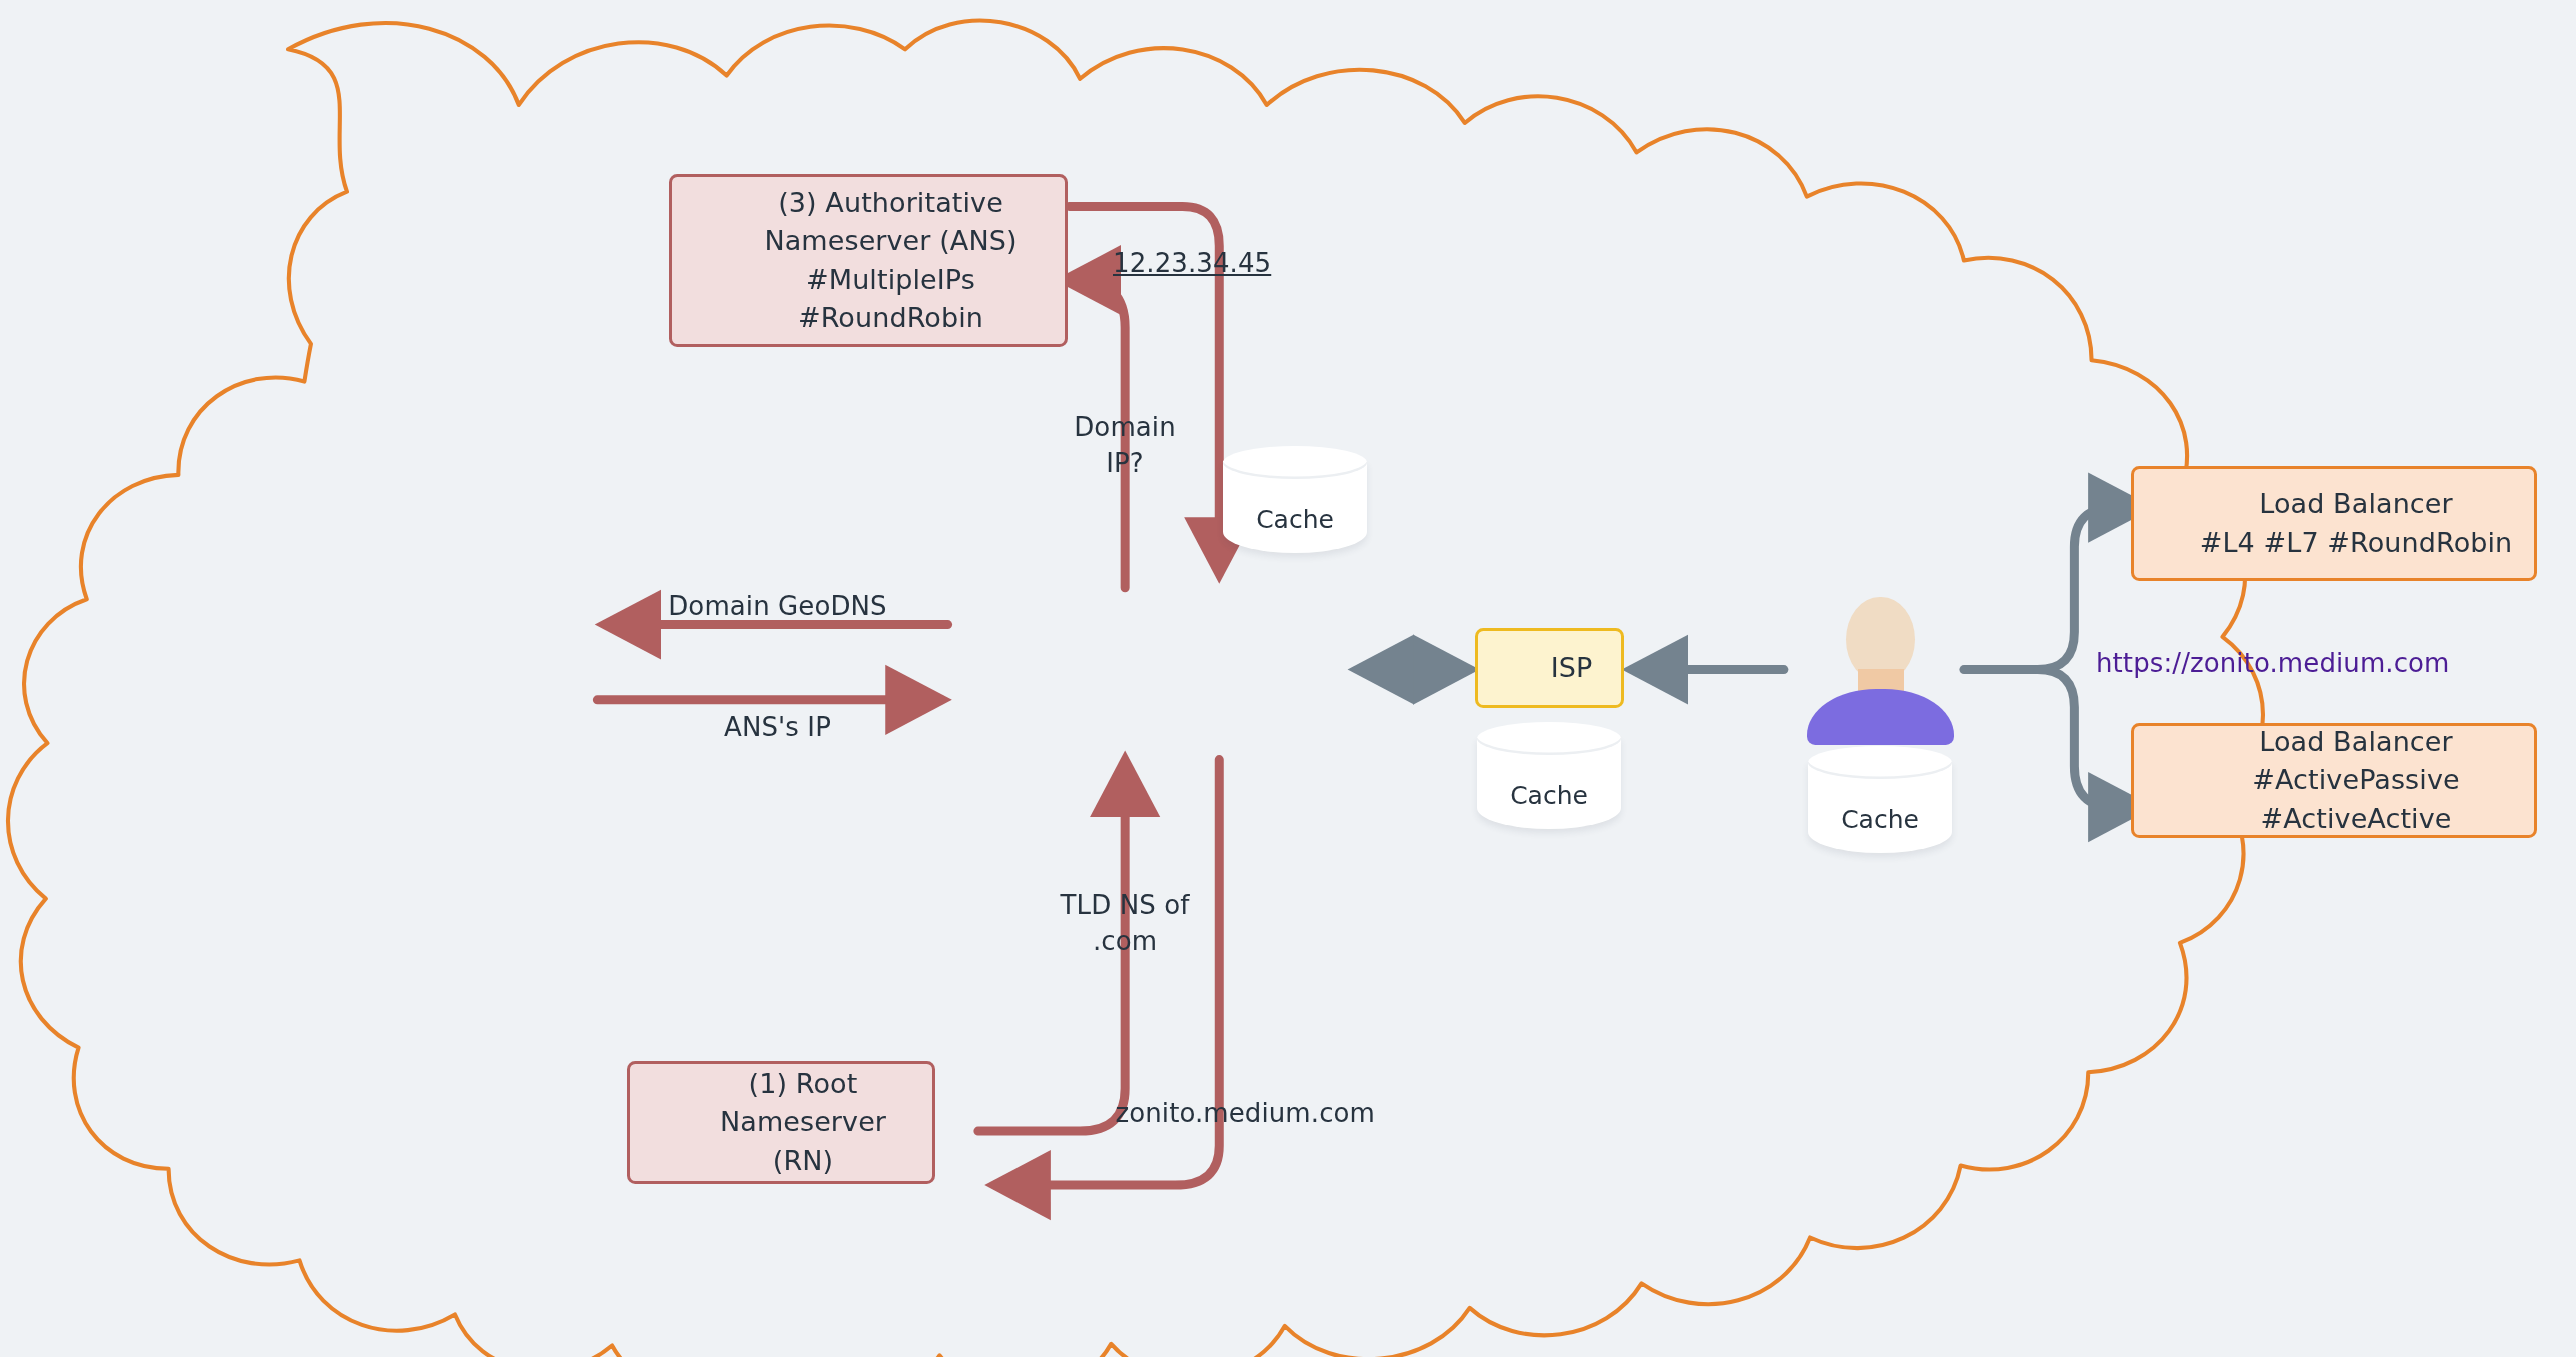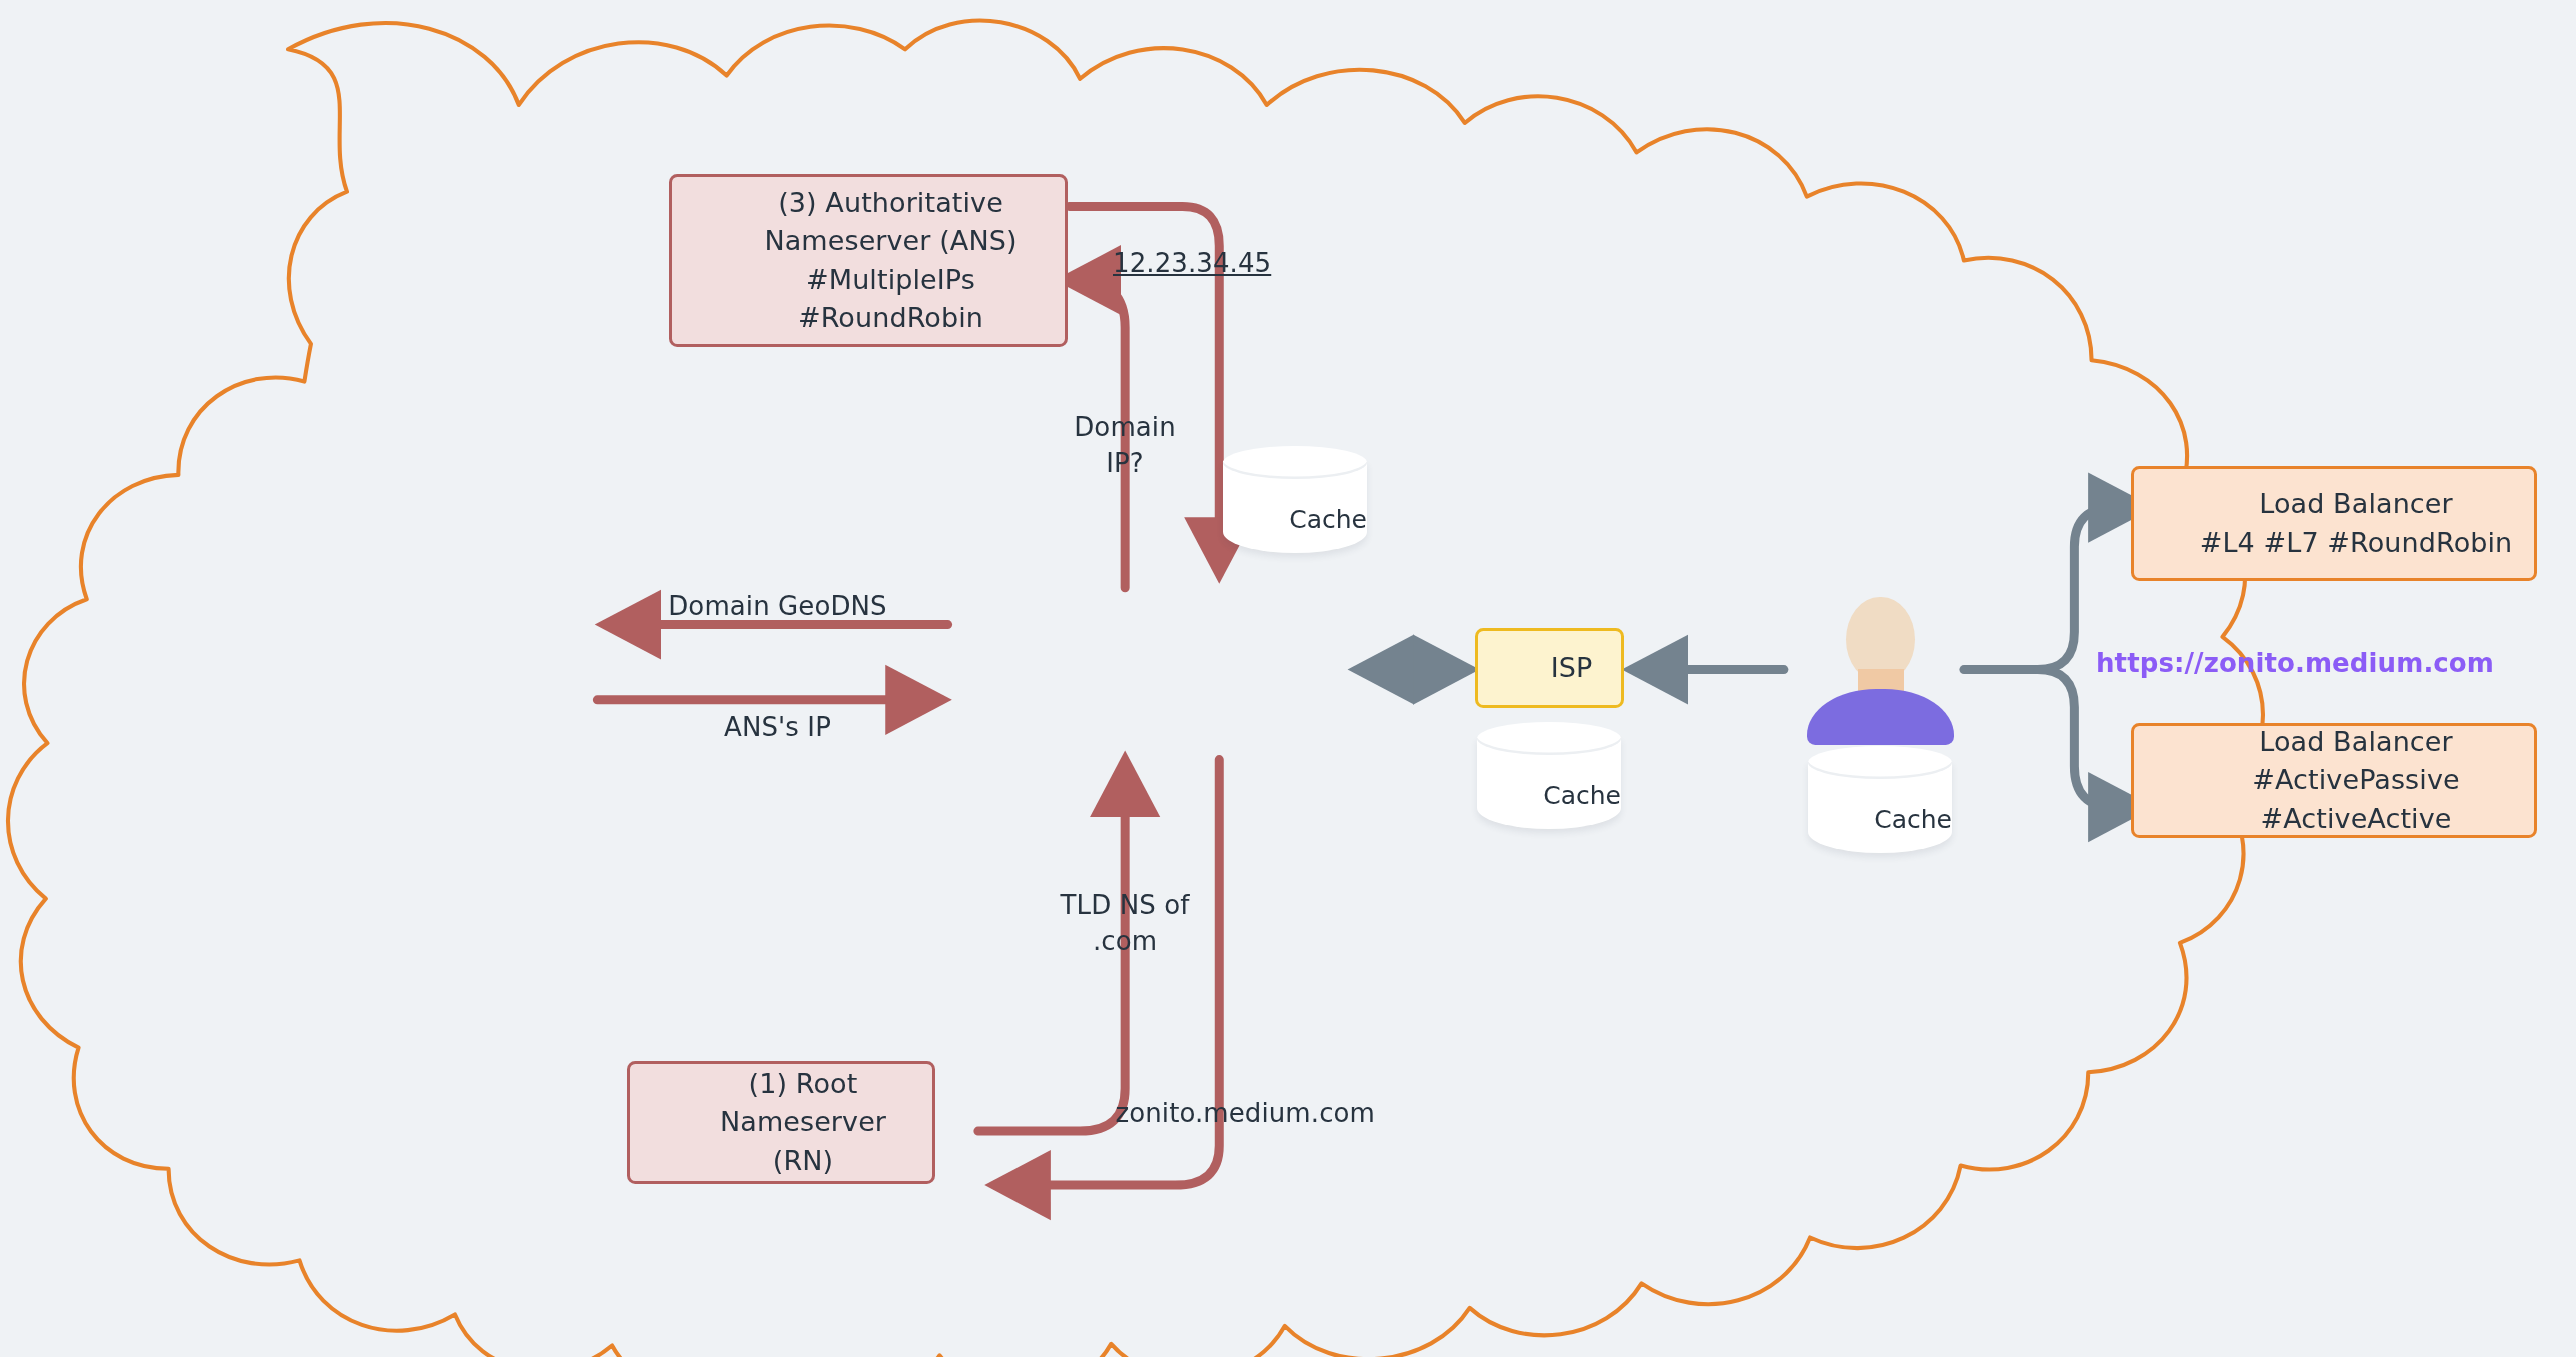--- a/index.html
+++ b/index.html
@@ -59,21 +59,21 @@
   
   .elabel {
     position: absolute;
     font-size: 26px;
     color: #27333f;
     text-align: center;
     white-space: pre-line;
     line-height: 1.4;
     letter-spacing: 0.1px;
   }
-  .elabel.muted { color: #8b5cf6; font-weight: bold; }
+  .elabel.muted { color: #4c1d95; }
 
   
   .cache {
     position: absolute;
     width: 144px;
     height: 115px;
   }
   .cache .body {
     position: absolute;
     left: 0; top: 14.7px;
@@ -90,21 +90,21 @@
     height: 33px;
     background: #ffffff;
     border-radius: 50%;
     box-shadow: inset 0 -2.5px 0 #eceff2;
   }
   .cache .clabel {
     position: absolute;
     left: 0;
     top: 59px;
     width: 144px;
-    text-align: right;
+    text-align: center;
     font-size: 25px;
     color: #27333f;
   }
 
   
   .avatar {
     position: absolute;
     width: 147px;
     height: 147px;
   }

